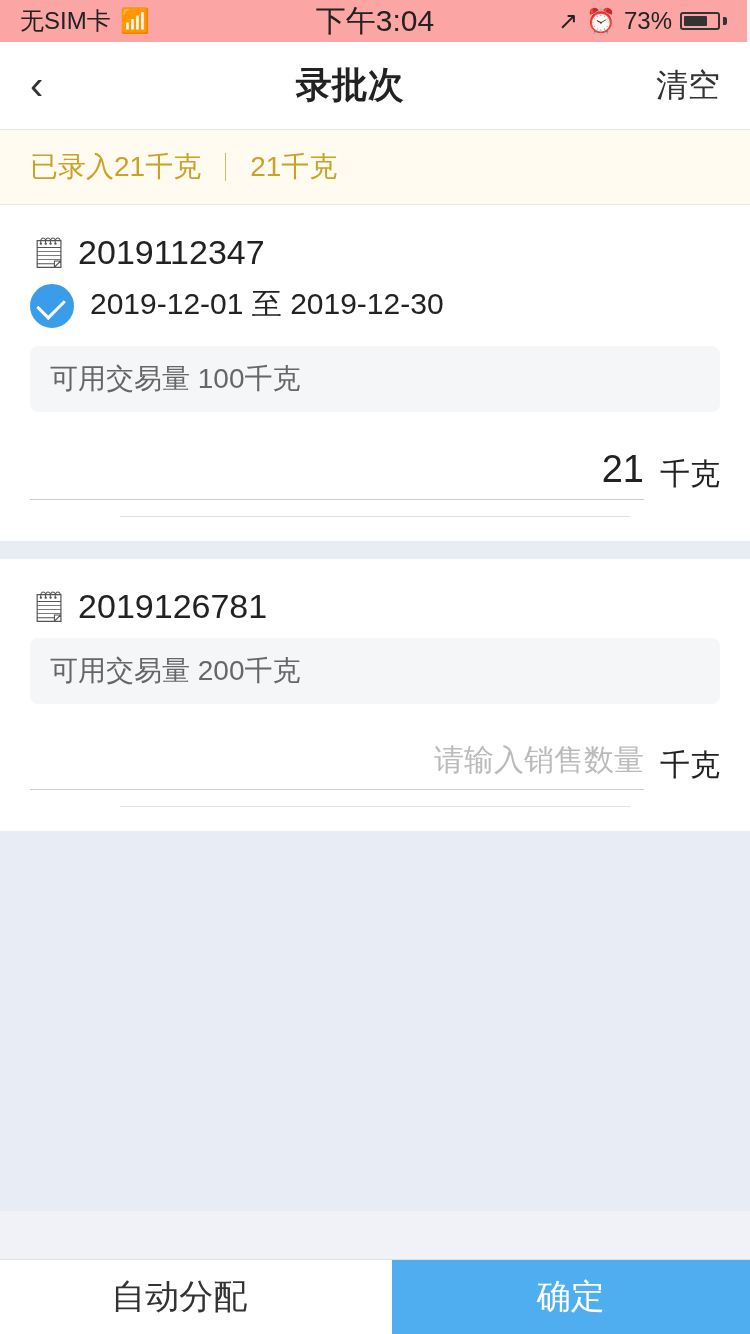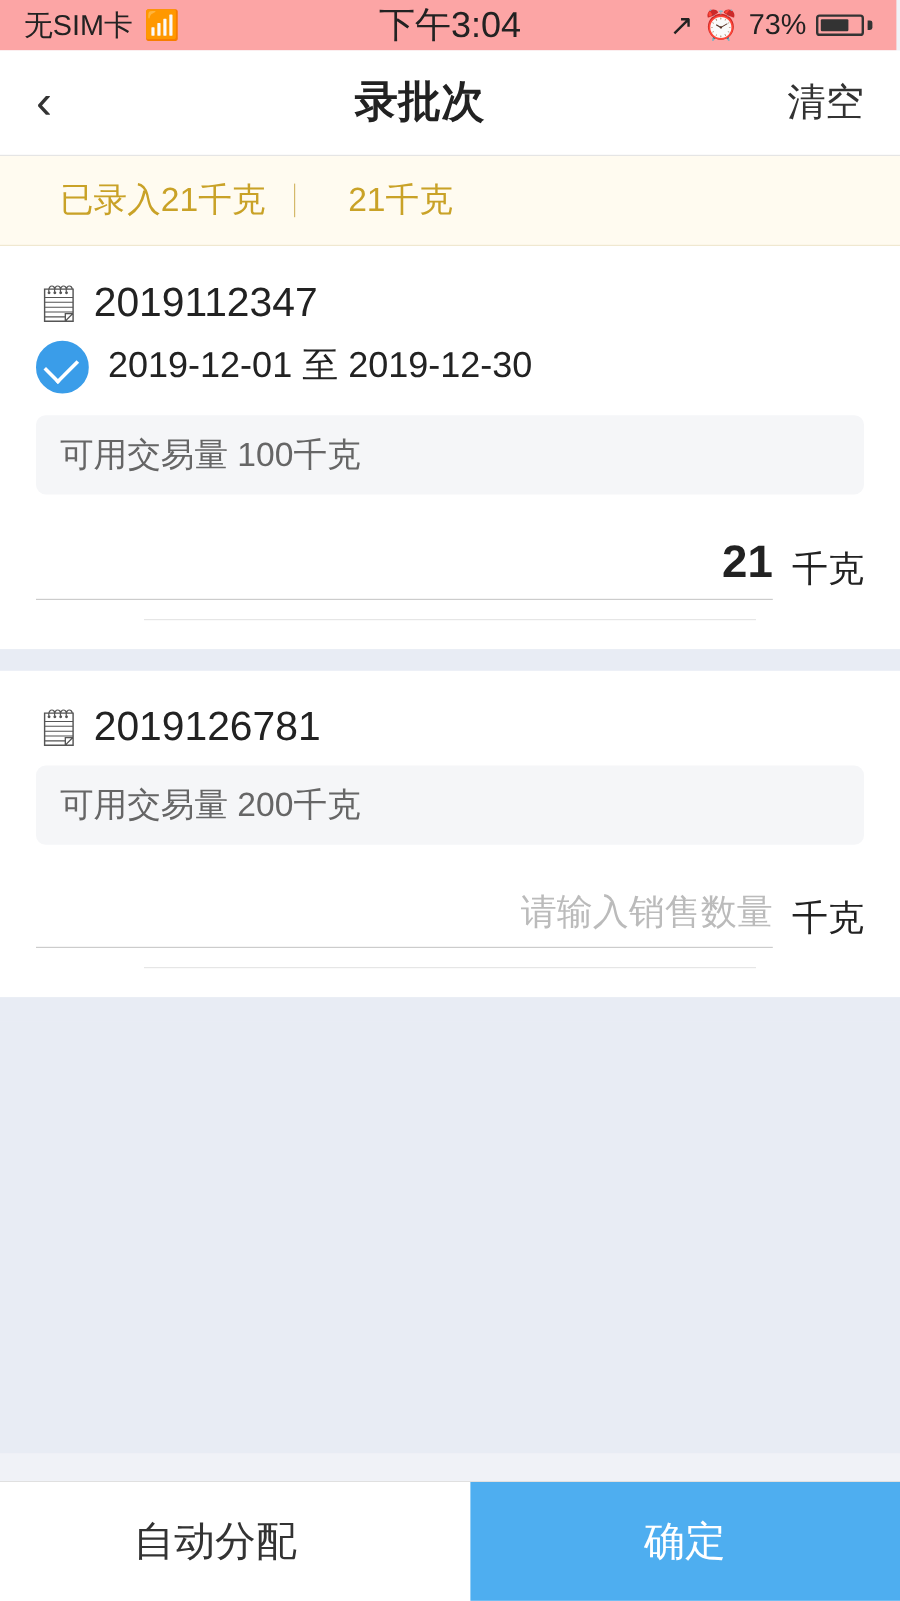--- a/index.html
+++ b/index.html
@@ -104,21 +104,20 @@
       background: #fffbf0;
       padding: 18px 30px;
       display: flex;
       align-items: center;
       gap: 0;
       border-bottom: 1px solid #f0e8d0;
     }
     .info-banner-item {
       font-size: 28px;
       color: #c9a227;
-      margin-left: 20px;
     }
     .info-banner-divider {
       width: 1px;
       height: 28px;
       background: #d4b96a;
       margin: 0 24px;
     }
 
     
     .batch-card {
@@ -189,21 +188,21 @@
     .amount-row {
       display: flex;
       align-items: center;
       justify-content: flex-end;
       padding: 16px 30px 0 30px;
       gap: 16px;
     }
     .amount-value {
       font-size: 38px;
       color: #222;
-      font-weight: 700;
+      font-weight: 400;
     }
     .amount-unit {
       font-size: 30px;
       color: #222;
     }
     .amount-input-wrapper {
       display: flex;
       align-items: center;
       justify-content: flex-end;
       flex: 1;
@@ -255,21 +254,21 @@
       background: #e8ecf4;
       min-height: 360px;
     }
 
     
     .bottom-bar {
       position: fixed;
       bottom: 0;
       left: 0;
       width: 750px;
-      height: 100px;
+      height: 75px;
       display: flex;
       background: #fff;
       border-top: 1px solid #e0e0e0;
     }
     .btn-auto {
       flex: 1;
       display: flex;
       align-items: center;
       justify-content: center;
       font-size: 34px;

